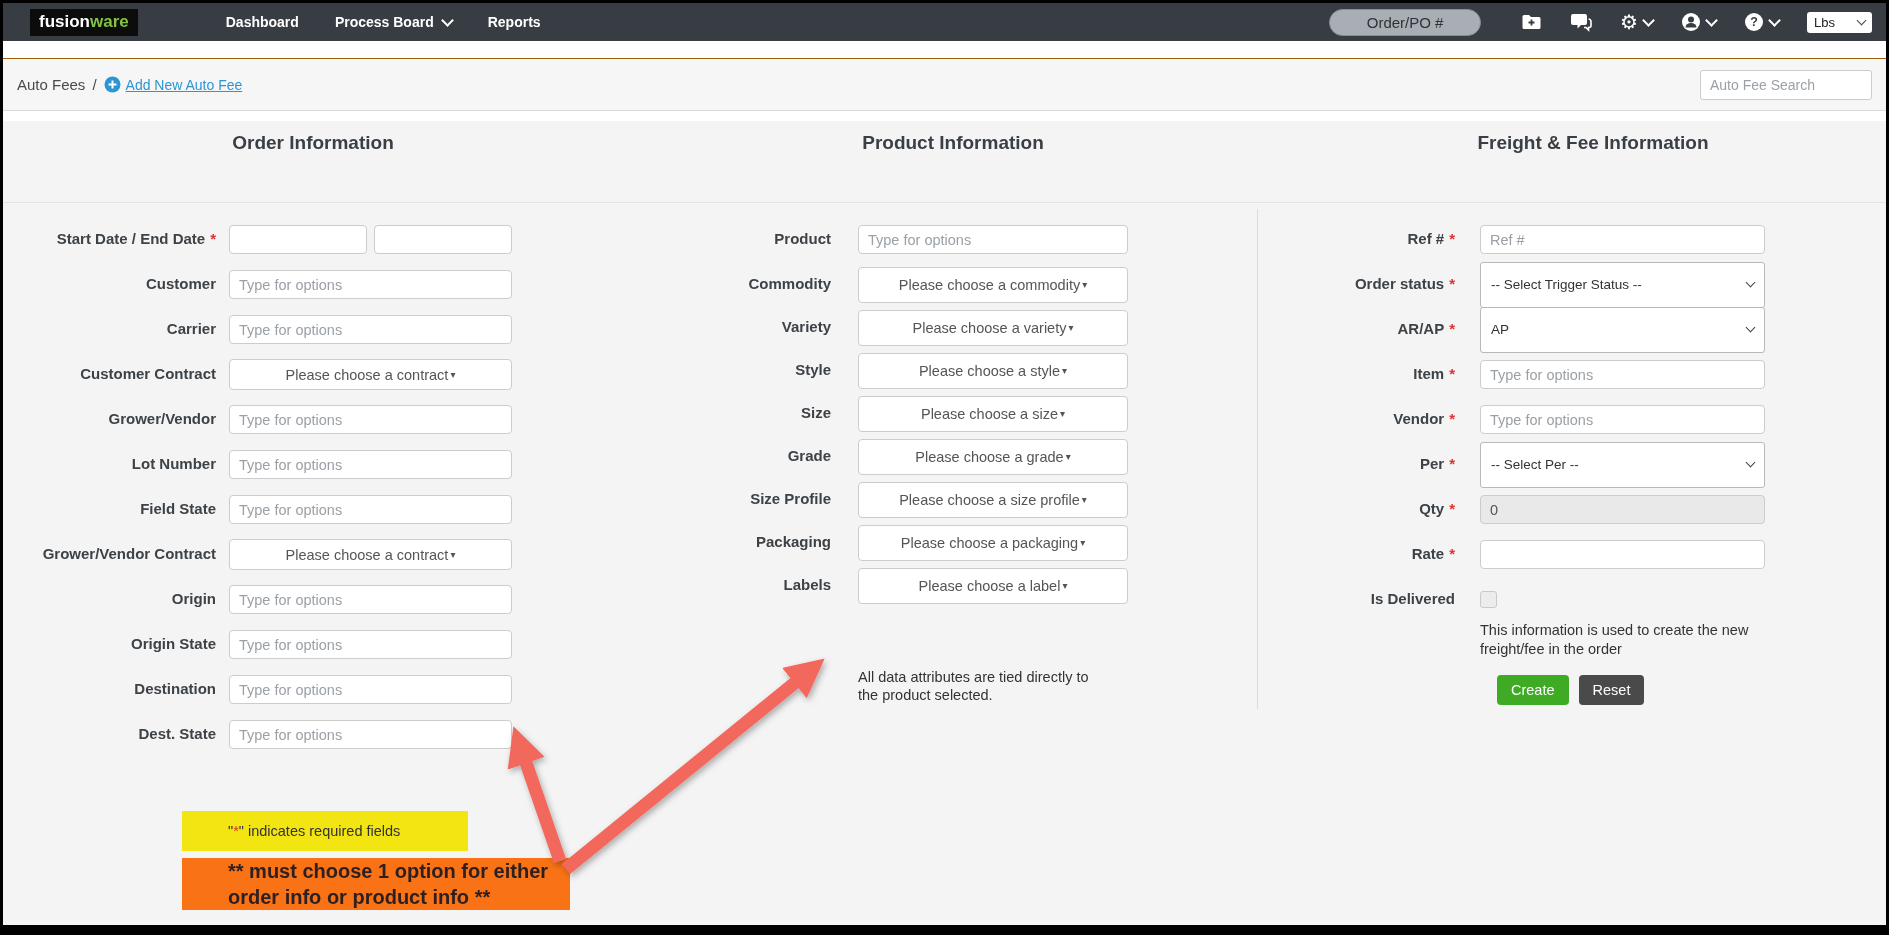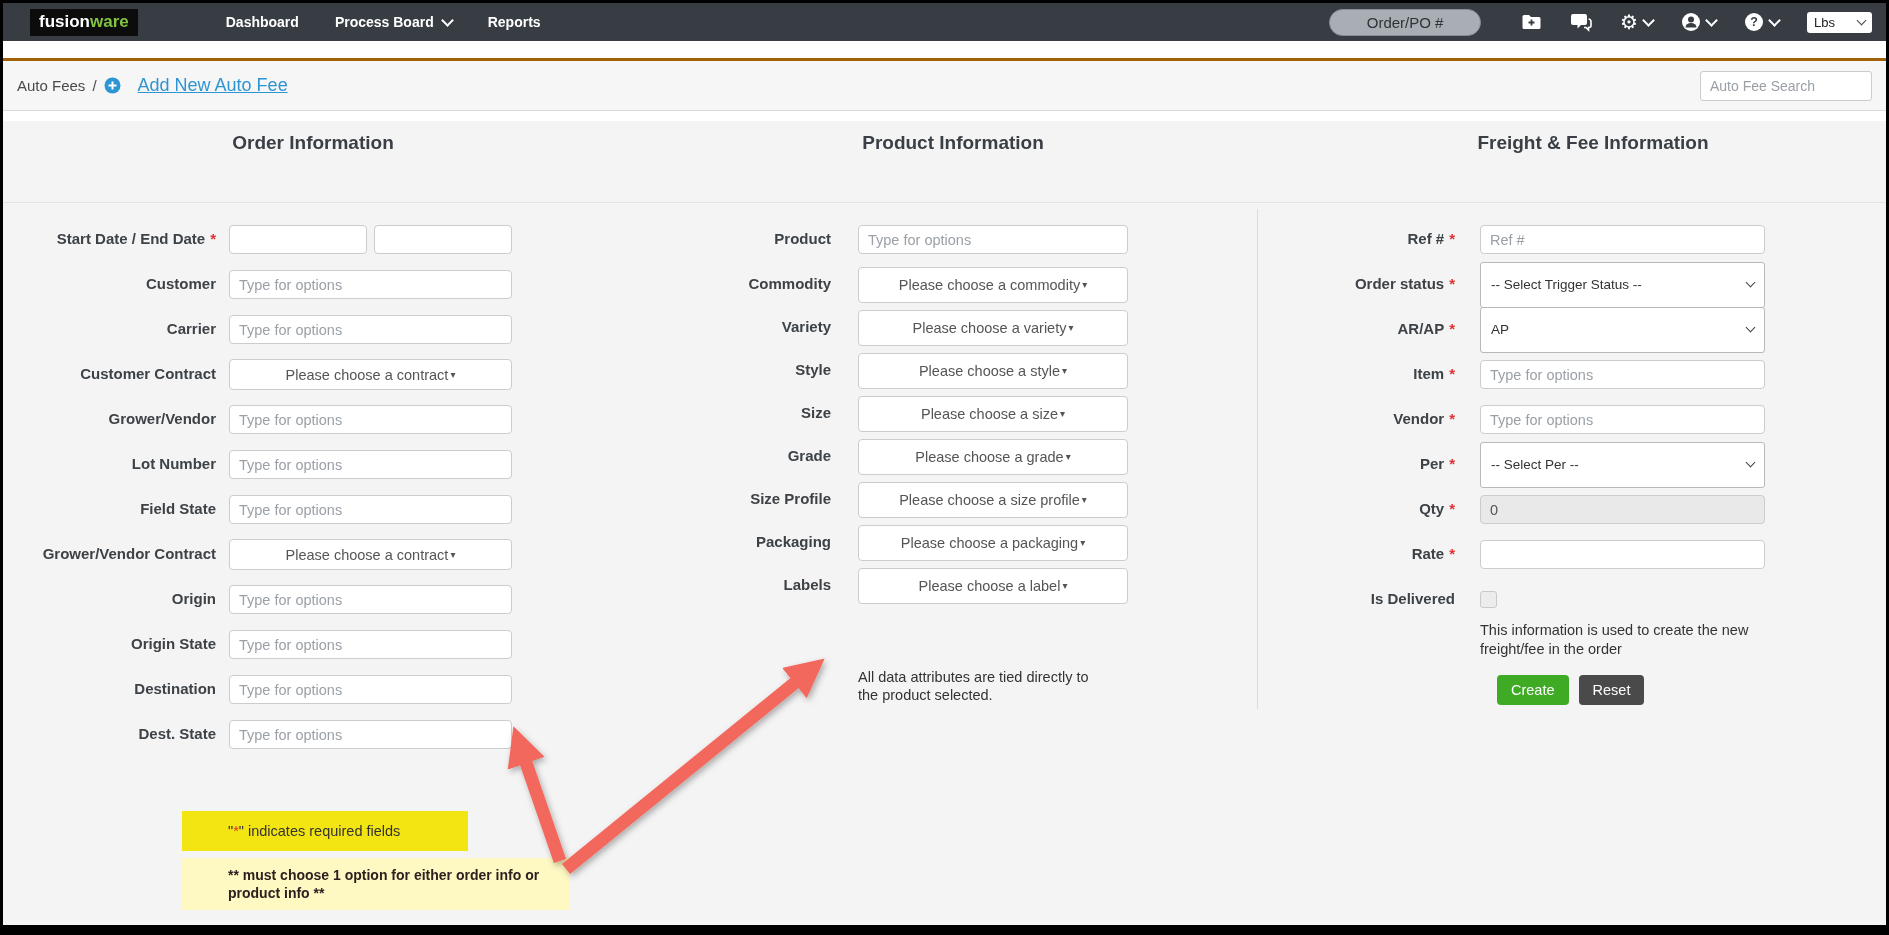--- a/index.html
+++ b/index.html
@@ -23,25 +23,25 @@
   .orderpo { width:150px; height:25px; background:#a8aeb4; border:1px solid #878d93; border-radius:14px;
              color:#2e3338; font-size:15px; display:flex; align-items:center; justify-content:center;
              margin-right:12px; cursor:text; }
   .nav-ic { display:flex; align-items:center; gap:6px; cursor:pointer; }
   .gear-glyph { color:#fff; font-size:20px; line-height:1; }
   .unit { background:#fff; border-radius:3px; padding:3px 7px; display:flex; gap:23px; align-items:center;
           font-size:13px; color:#222; cursor:pointer; }
 
   
   .band1 { height:17px; background:#fff; }
-  .crumbbar { height:53px; box-sizing:border-box; background:#f6f6f6; border-top:3px solid #a16207;
+  .crumbbar { height:53px; box-sizing:border-box; background:#f6f6f6; border-top:1px solid #a16207;
               border-bottom:1px solid #d9d9d9; display:flex; align-items:center; padding:0 14px; }
   .crumbs { font-size:15px; color:#4a4a4a; display:flex; align-items:center; gap:7px; }
-  .add-link { color:#2e95d3; text-decoration:underline; display:flex; align-items:center; gap:17px;
-              font-size:18px; font-weight:500; cursor:pointer; }
+  .add-link { color:#2e95d3; text-decoration:underline; display:flex; align-items:center; gap:5px;
+              font-size:14px; font-weight:500; cursor:pointer; }
   .search-input { margin-left:auto; width:172px; height:30px; box-sizing:border-box; border:1px solid #ccc;
                   border-radius:3px; padding:0 9px; font-size:14px; color:#333; font-family:inherit; }
   .search-input::placeholder { color:#9aa0a6; }
   .band2 { height:10px; background:#fff; }
 
   
   .content { flex:1; background:#f4f4f4; position:relative; }
   .col-h { position:absolute; top:11px; margin:0; font-size:19px; color:#3a3f45; font-weight:bold;
            text-align:center; }
   .h-order   { left:0;      width:620px; }
@@ -93,23 +93,23 @@
   .btns { position:absolute; left:1494px; top:554px; display:flex; gap:10px; }
   .btn { border:none; border-radius:4px; color:#fff; font-size:14.5px; padding:7px 14px;
          font-family:inherit; cursor:pointer; }
   .btn-create { background:#3fab25; }
   .btn-reset  { background:#4a4a4a; }
 
   .note-yellow { position:absolute; left:179px; top:690px; width:286px; height:40px; background:#f3e512;
                  display:flex; align-items:center; padding-left:46px; box-sizing:border-box;
                  font-size:14.5px; color:#333; }
   .note-yellow .star { color:#e03131; }
-  .note-red { position:absolute; left:179px; top:737px; width:388px; height:52px; background:#fef9c3;
+  .note-red { position:absolute; left:179px; top:737px; width:388px; height:52px; background:#f97316;
               display:flex; align-items:center; padding:4px 10px 4px 46px; box-sizing:border-box;
-              font-size:14px; font-weight:bold; color:#2e2020; line-height:1.3; }
+              font-size:20px; font-weight:bold; color:#2e2020; line-height:1.3; }
 
   .arrows { position:absolute; left:440px; top:520px; width:430px; height:260px; pointer-events:none; }
 </style>
 </head>
 <body>
 
 <div class="page">
 
   <header class="navbar">
     <div class="logo">

